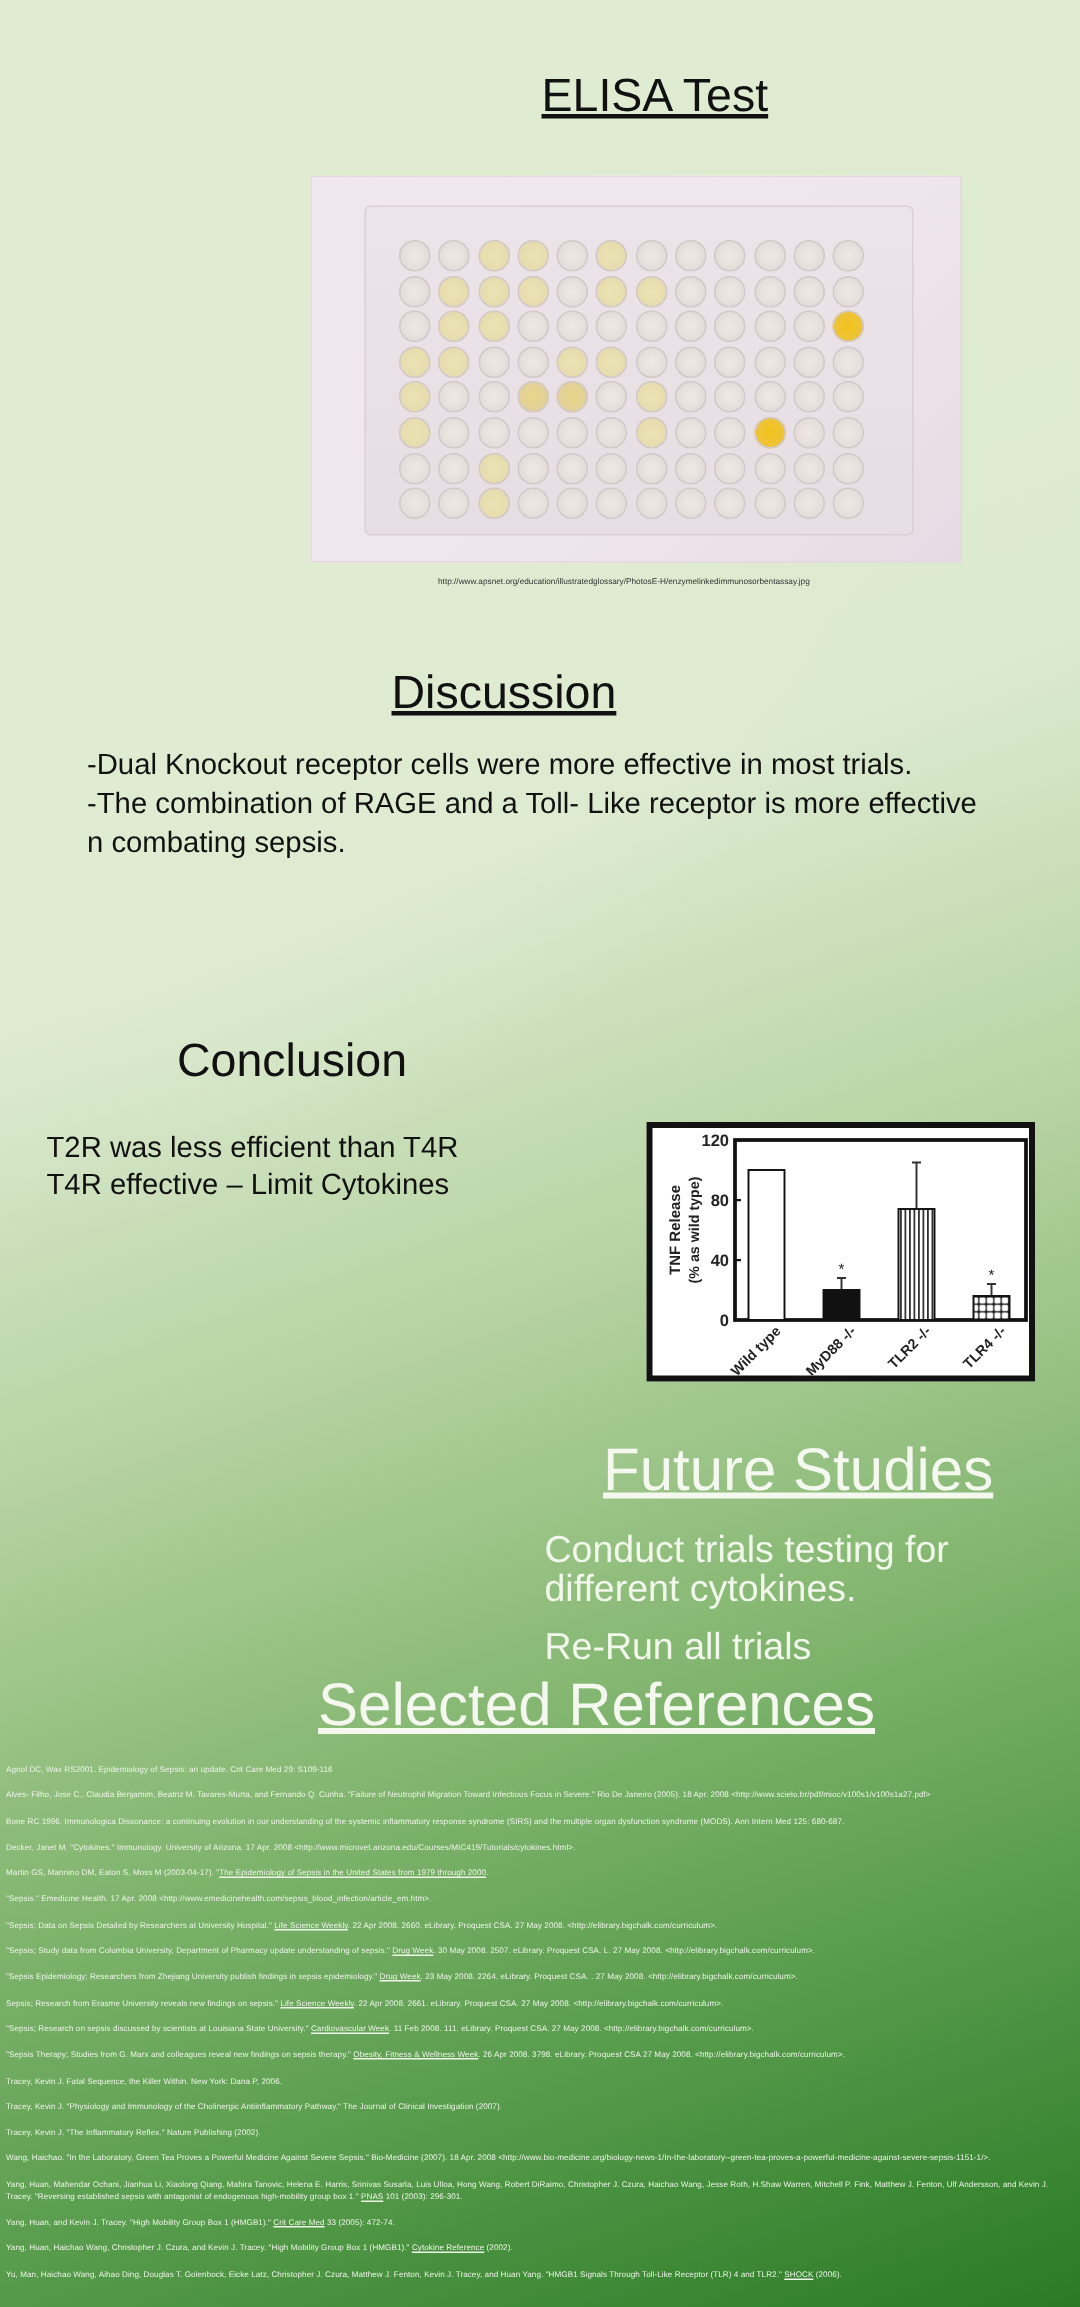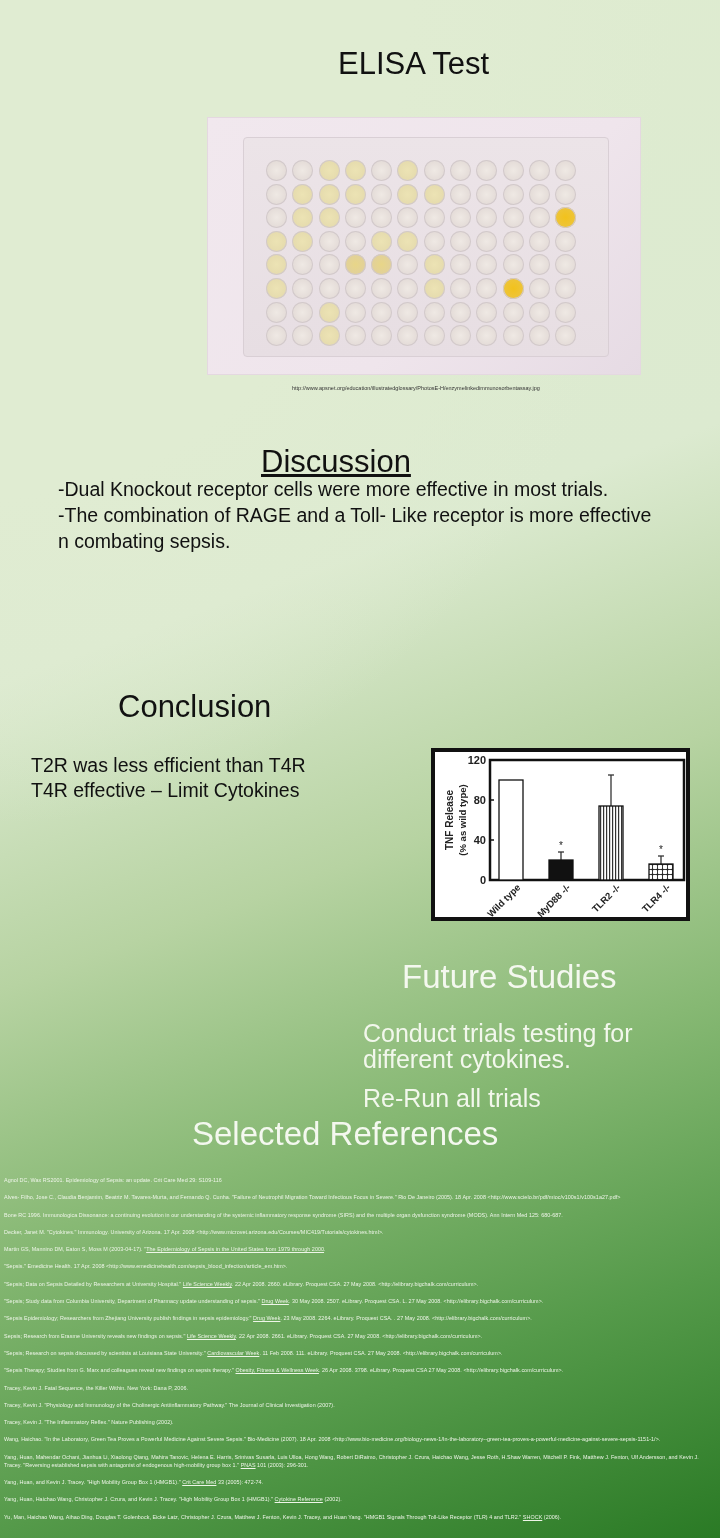--- a/index.html
+++ b/index.html
@@ -5,25 +5,25 @@
   html, body { margin: 0; padding: 0; }
   body {
     width: 720px; height: 1538px; position: relative; overflow: hidden;
     font-family: "Liberation Sans", sans-serif;
     background:
       radial-gradient(ellipse 900px 1100px at 0% 0%, rgba(224,236,210,1) 0%, rgba(224,236,210,1) 45%, rgba(224,236,210,0) 75%),
       linear-gradient(160deg, #dfecd0 0%, #dcead0 38%, #b7d3a2 55%, #86b873 70%, #559a4a 85%, #2a7a25 100%);
   }
   .abs { position: absolute; }
   .title-dark { color: #111; font-size: 31px; }
-  .title-light { color: #f4f8ef; font-size: 33px; }
+  .title-light { color: #f4f8ef; font-size: 40px; text-decoration: underline; }
   .body-dark { color: #111; font-size: 19.5px; line-height: 26px; }
   .body-light { color: #f2f7ec; font-size: 25px; line-height: 26px; }
 
-  #elisa-title { top: 46px; left: 338px; }
+  #elisa-title { top: 46px; left: 361px; text-decoration: underline; }
   #plate-photo {
     top: 117px; left: 207px; width: 434px; height: 258px;
     background: linear-gradient(135deg, #f1e8ee 0%, #efe5ec 60%, #e6dbe4 100%);
     box-shadow: inset 0 0 0 1px #e4d8e0;
   }
   #plate-inner {
     position: absolute; left: 36px; top: 20px; width: 364px; height: 218px;
     background: linear-gradient(180deg, #ece4e8, #e7dee3);
     border: 1px solid #d9cfd5;
     border-radius: 4px;
@@ -37,36 +37,36 @@
     width: 21px; height: 21px; border-radius: 50%;
     background: radial-gradient(circle at 50% 50%, #efe9e4 0%, #e5ddd9 60%, #cfc6c6 100%);
     box-shadow: inset 0 0 0 1px #d2c9cb;
   }
   .well.y1 { background: radial-gradient(circle, #ece3b4 0%, #e6dcae 60%, #cfc6b0 100%); }
   .well.y2 { background: radial-gradient(circle, #e8d688 0%, #e2d198 60%, #cbc1a5 100%); }
   .well.y3 { background: radial-gradient(circle, #f2c21c 0%, #eec436 60%, #d6b45a 100%); }
   #photo-credit { top: 385px; left: 292px; font-size: 5.5px; color: #333; white-space: nowrap; }
 
   #discussion-title { top: 444px; left: 261px; text-decoration: underline; }
-  #discussion-body { top: 476px; left: 58px; width: 600px; }
+  #discussion-body { top: 497px; left: 58px; width: 600px; }
 
   #conclusion-title { top: 689px; left: 118px; }
   #conclusion-body { top: 753px; left: 31px; width: 395px; line-height: 24.6px; }
 
   #chart-box {
     top: 748px; left: 431px; width: 259px; height: 173px;
     background: #fff; border: 4px solid #111; box-sizing: border-box;
   }
   #chart-svg { position: absolute; left: 0; top: 0; }
 
   #future-title { top: 958px; left: 402px; }
   #future-item-0 { top: 1020px; left: 363px; width: 340px; }
   #future-item-1 { top: 1085px; left: 363px; text-align: right; }
 
-  #refs-title { top: 1115px; left: 192px; }
+  #refs-title { top: 1115px; left: 212px; }
   #refs { top: 1176px; left: 4px; width: 712px; }
   .ref {
     color: #eef5e8; font-size: 5.4px; line-height: 8px; margin-bottom: 9.3px;
     letter-spacing: 0.05px;
   }
   .ref u { text-decoration: underline; }
 </style>
 </head>
 <body>
 

